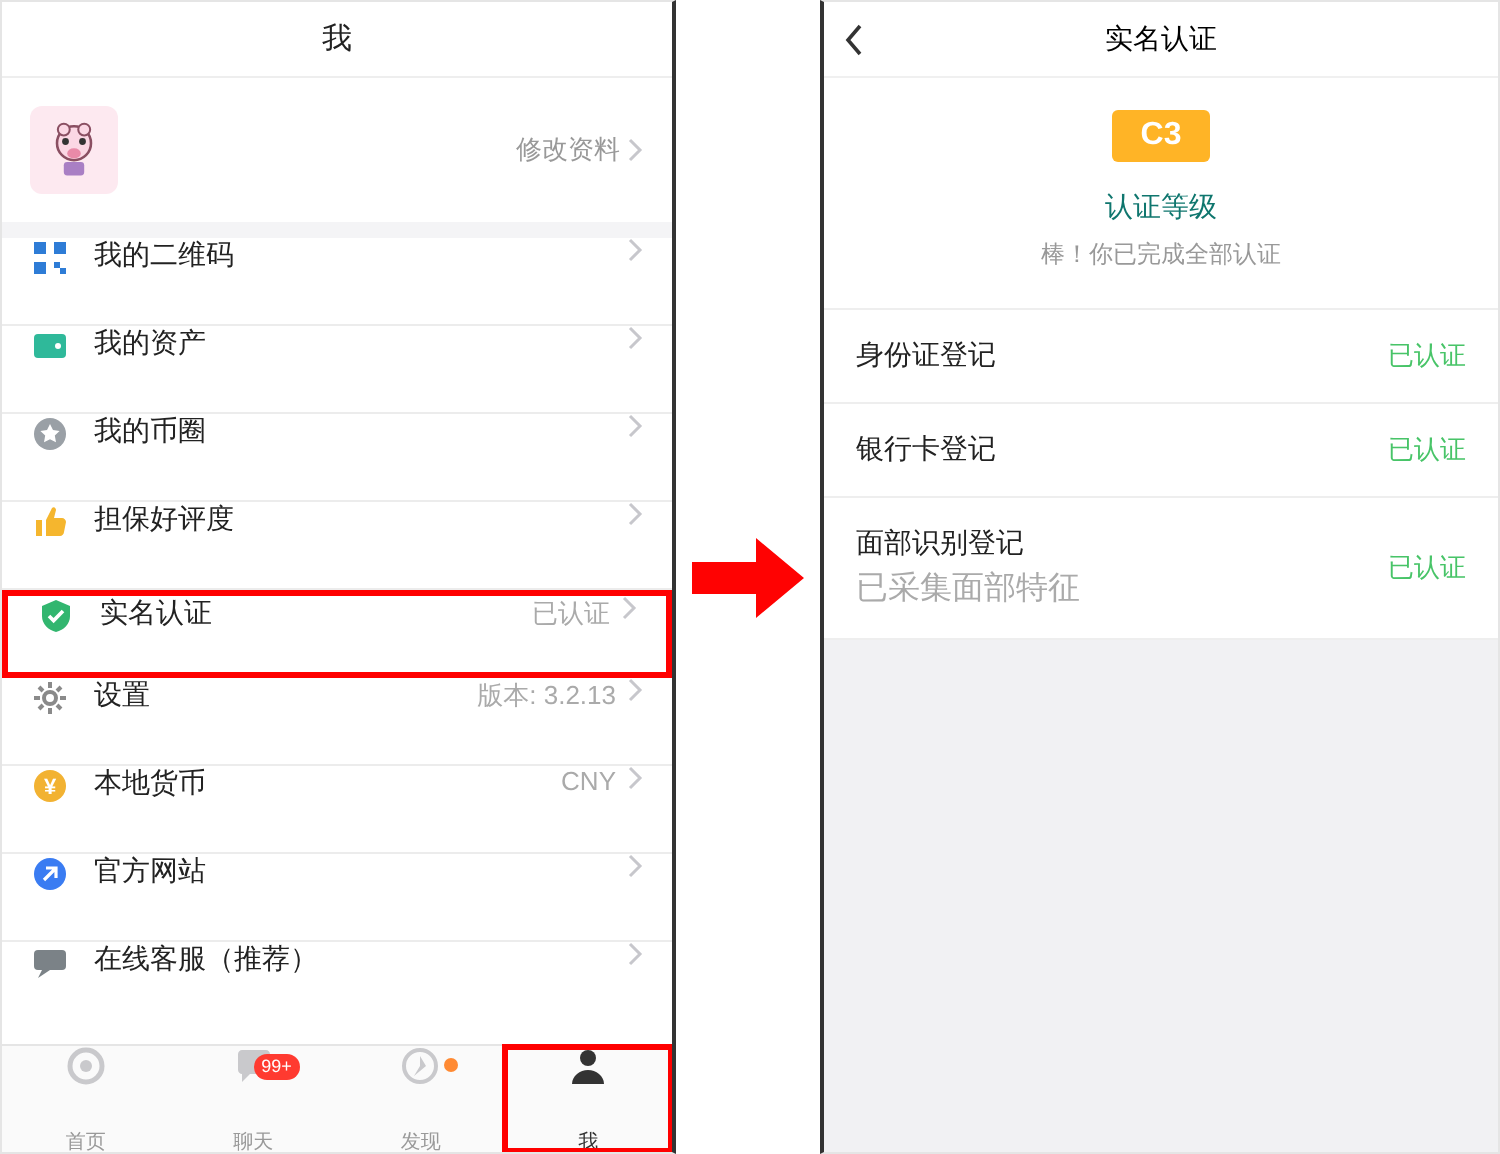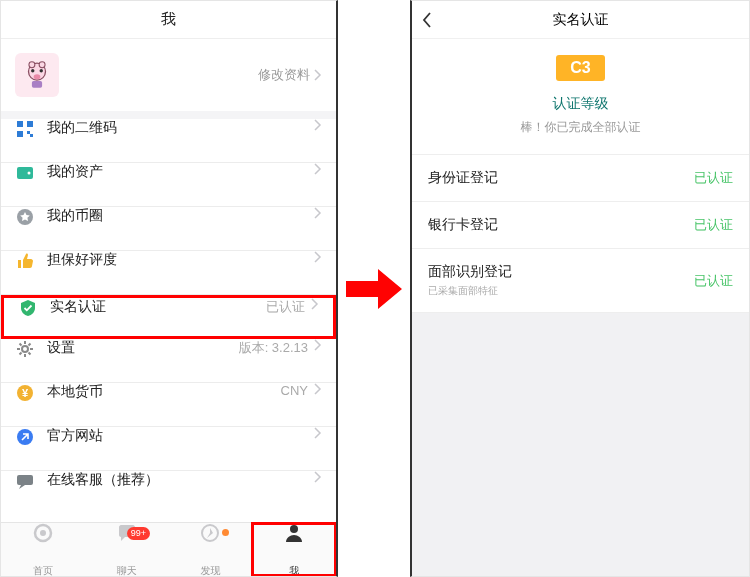--- a/index.html
+++ b/index.html
@@ -163,21 +163,21 @@
     align-items: center;
     padding: 14px 16px;
     border-bottom: 1px solid #eee;
     background:#fff;
     gap:44px;
   }
   .cert-row .col {
     flex: 1;
   }
   .cert-row .title { font-size: 14px; color: #222; }
-  .cert-row .sub { font-size: 10px; color: #aaa; margin-top: 3px; }
+  .cert-row .sub { font-size: 16px; color: #aaa; margin-top: 3px; }
   .cert-status { color: #48c468; font-size: 13px; }
   .right-body { background:#f1f1f3; height: calc(100% - 38px); }
   .scroll-left { height: calc(100% - 38px - 54px); overflow: hidden; }
 
 </style>
 </head>
 <body>
 
 <div class="container">
 

